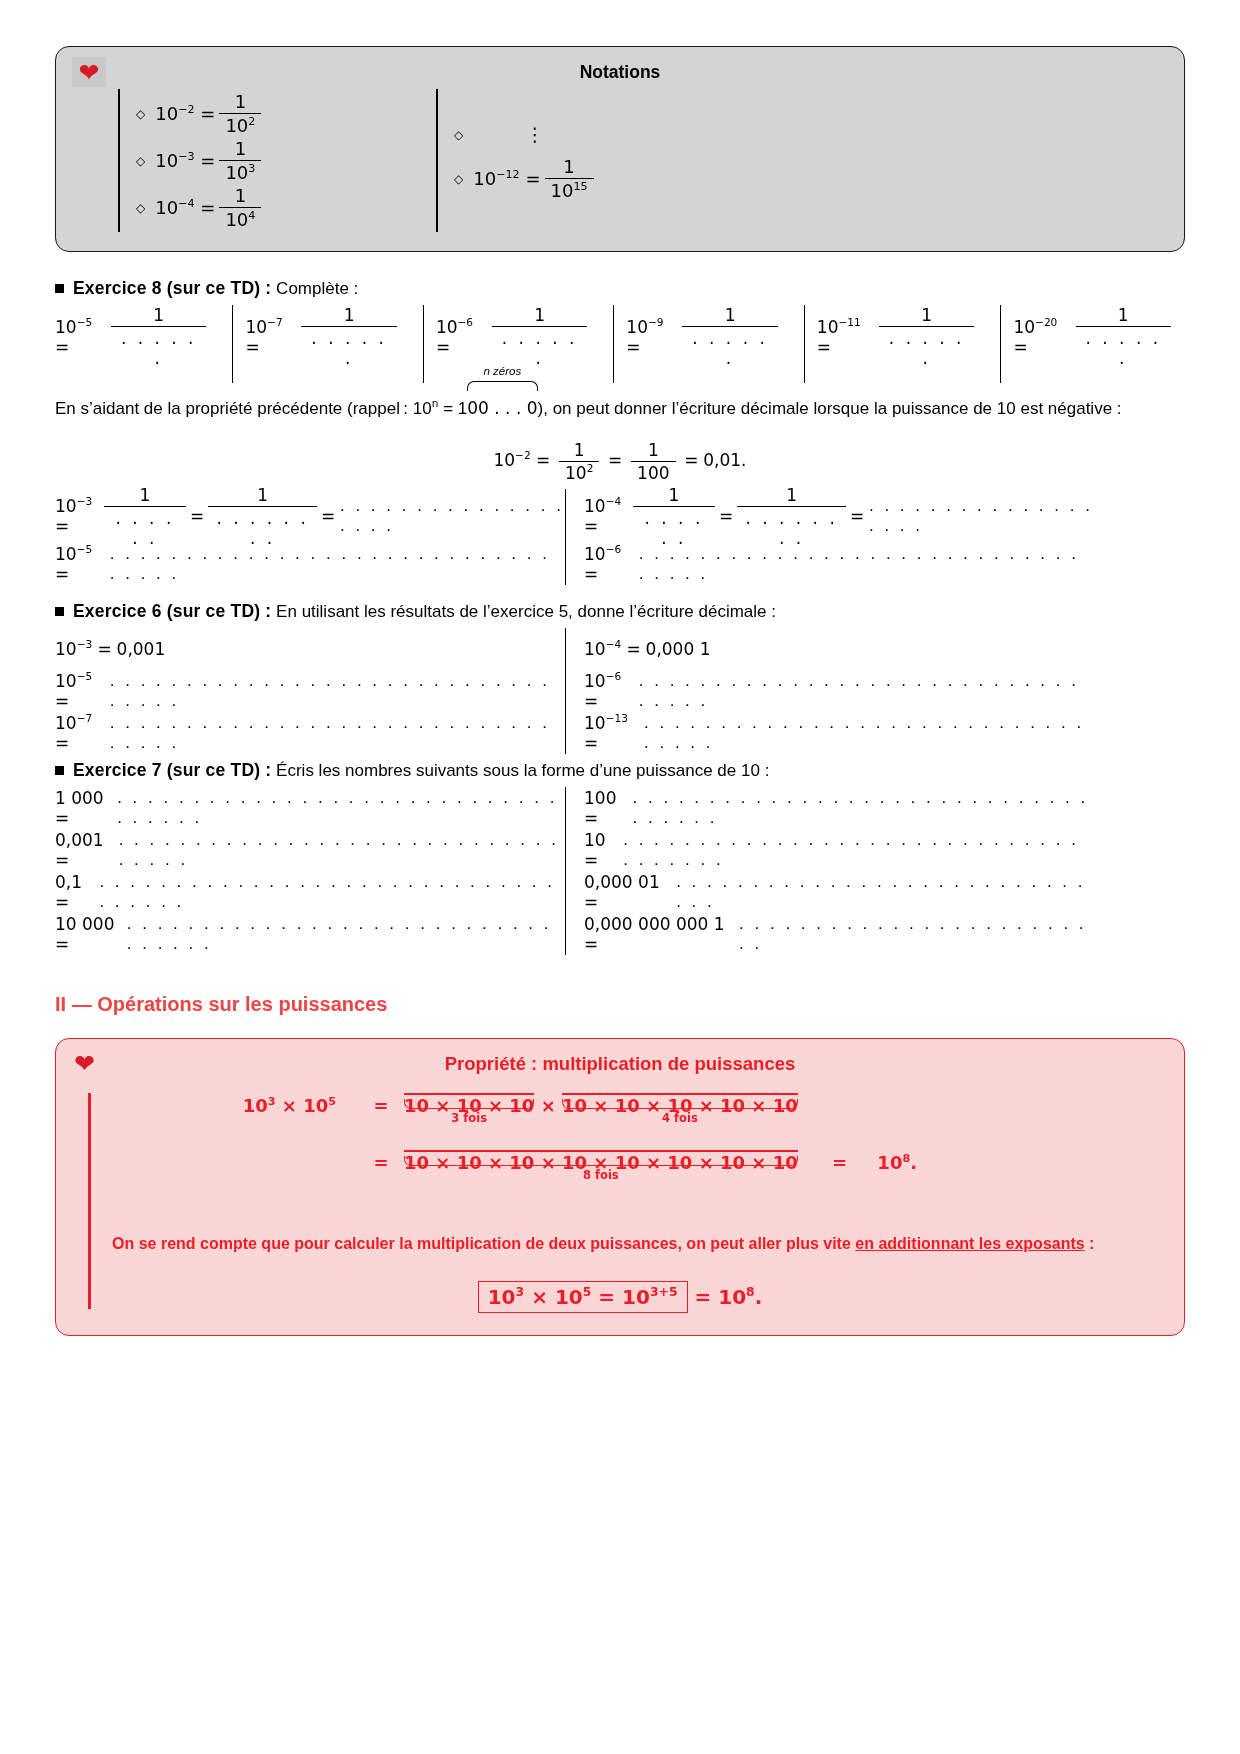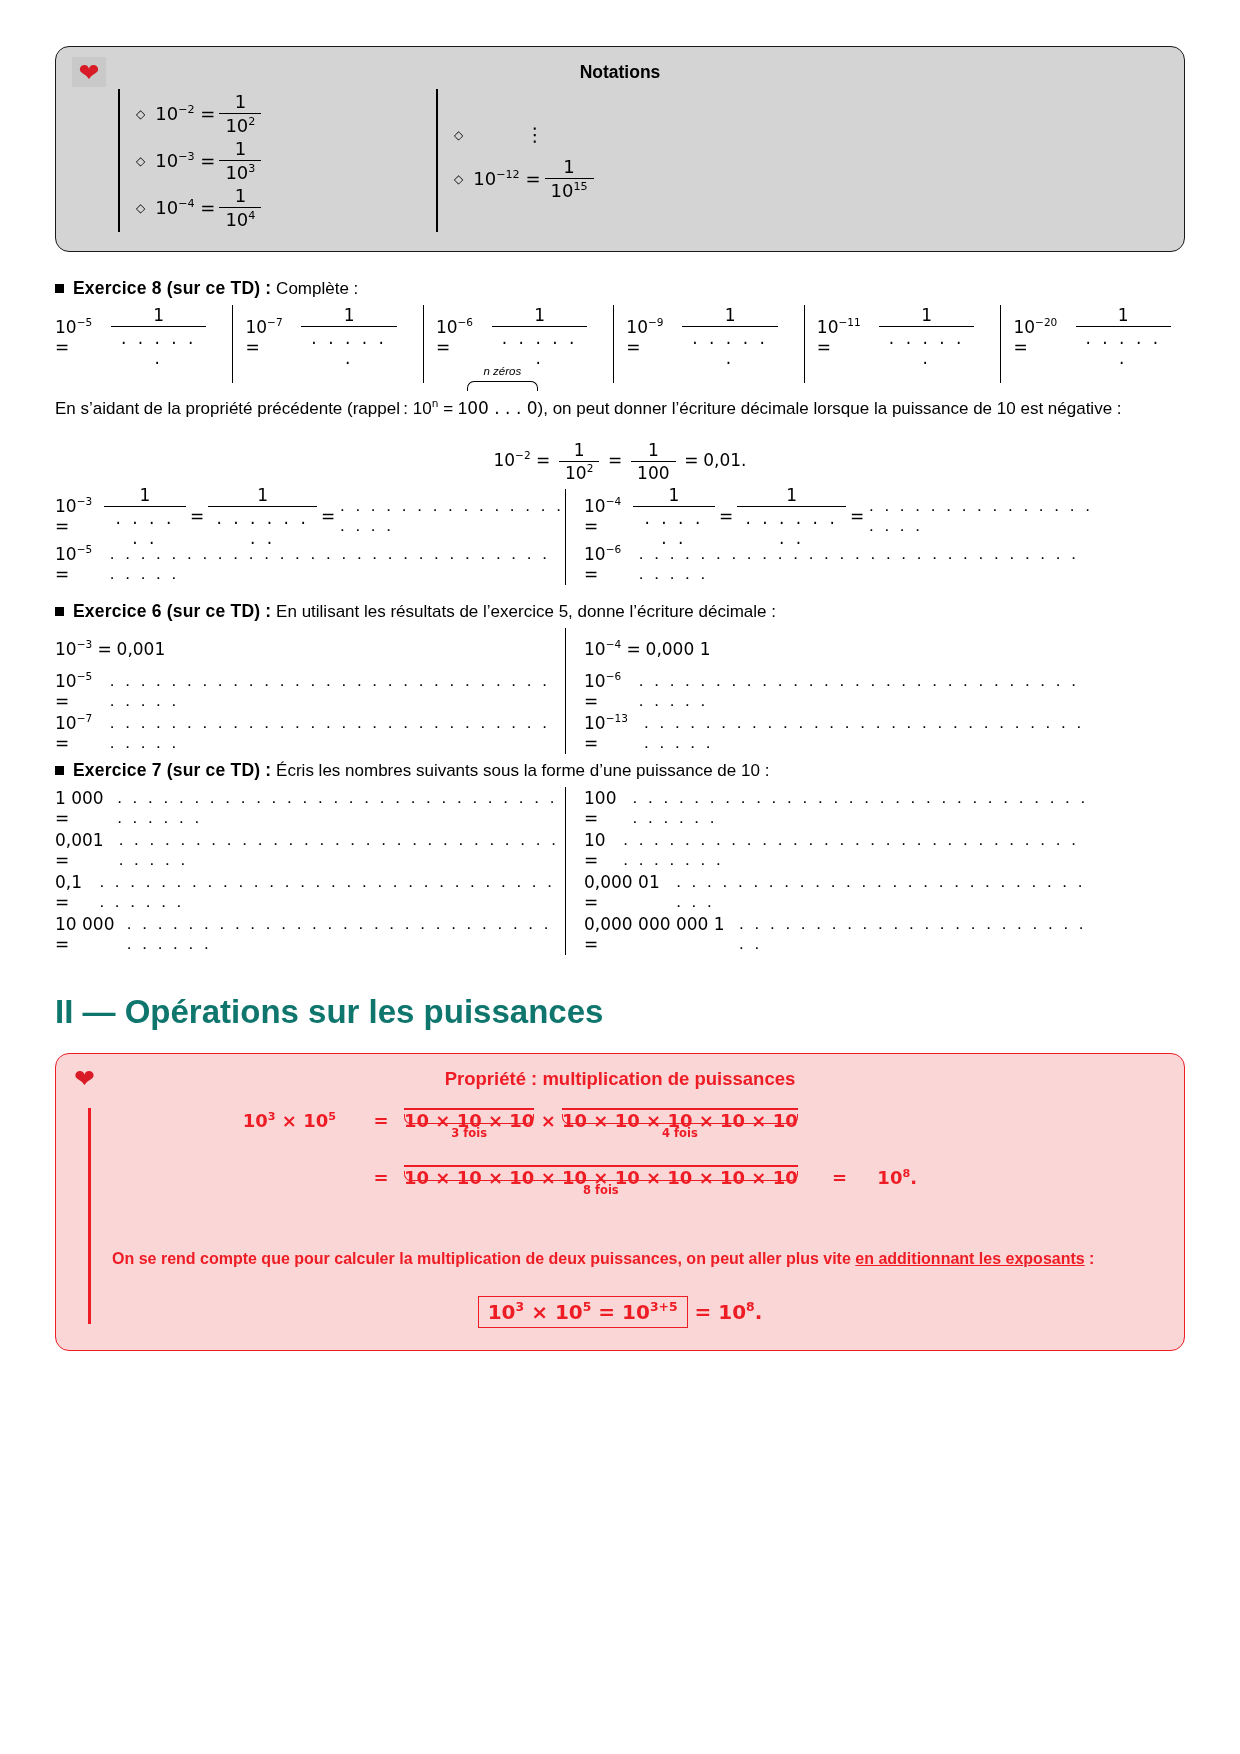--- a/index.html
+++ b/index.html
@@ -66,21 +66,21 @@
   .centeredeq{ text-align:center; font-size:17px; margin-top:18px; }
 
   
   .twocol{ display:flex; margin-top:6px; }
   .twocol .c{ width:510px; }
   .twocol .vr{ border-left:1.6px solid #000; margin:0 18px 0 0; }
   .row{ display:flex; align-items:center; font-size:17px; height:42px; }
   .row.tall{ height:54px; }
 
   
-  .secII{ color:#0f766e; font-weight:bold; font-size:33px; margin:38px 0 22px 0; }
+  .secII{ color:#ef4444; font-weight:bold; font-size:20px; margin:38px 0 22px 0; }
 
   
   .redbox{
     position:relative; background:#fbd6d6; border:1.6px solid #ee1c25; border-radius:14px;
     padding:14px 0 22px 0; color:#ee1c25;
   }
   .redheart{ position:absolute; left:18px; top:12px; font-size:25px; color:#d81b26; line-height:1; }
   .redrule{ position:absolute; left:32px; top:54px; bottom:26px; border-left:3px solid #ee1c25; }
   .redtitle{ text-align:center; font-weight:bold; font-size:18.5px; }
   .redbody{ padding-left:70px; padding-right:30px; margin-top:20px; }

